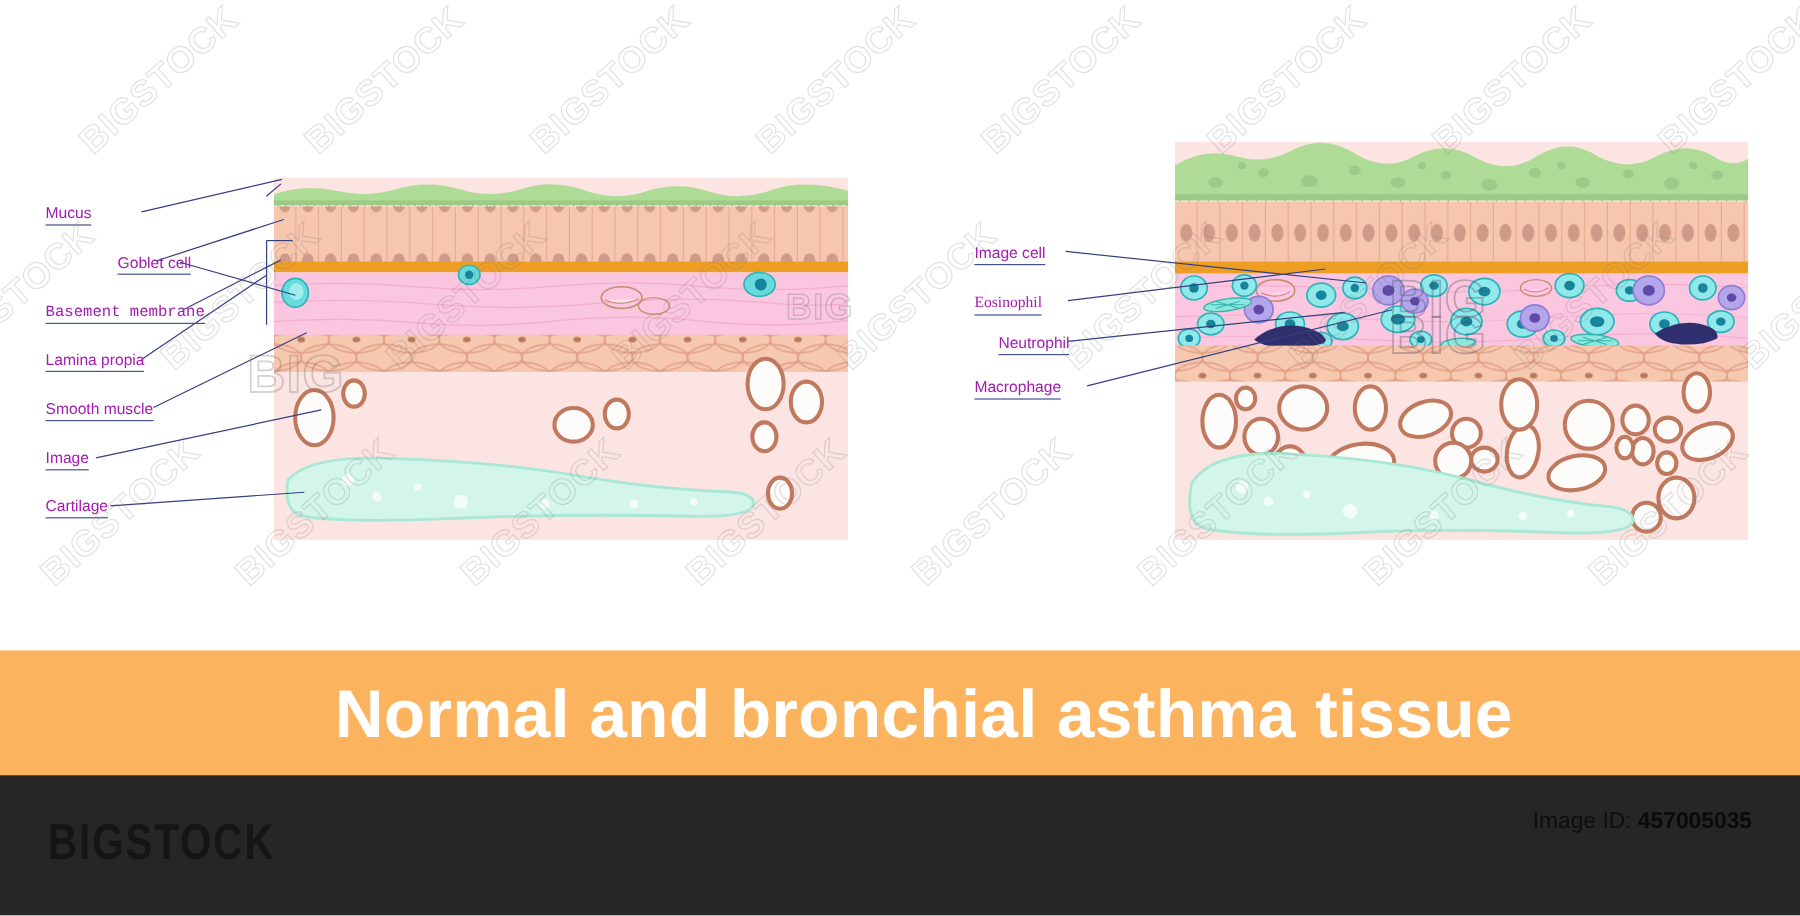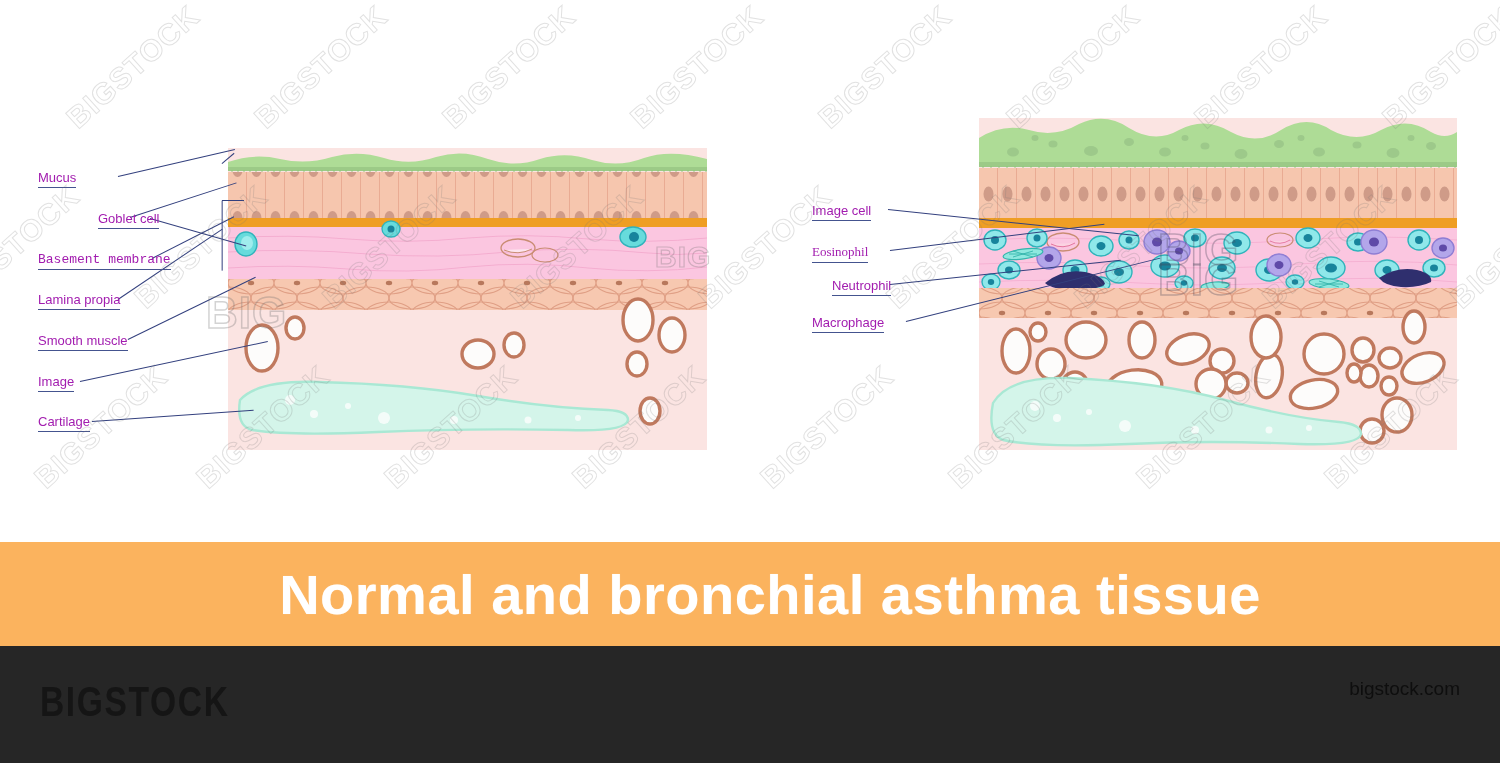--- a/index.html
+++ b/index.html
@@ -576,16 +576,19 @@
     <div class="wm" style="left:1158px;top:255px;font-size:44px;-webkit-text-stroke:1.5px rgba(70,70,90,0.32);transform:none;">BIG</div>
   </div>
 
   <div class="banner">
     <div class="banner-title">Normal and bronchial asthma tissue</div>
   </div>
 
   <div class="footer"></div>
   <div class="logo">BIGSTOCK</div>
   <div class="foot-right">
-    <div class="foot-url">bigstock.com</div>
+    <div class="foot-id">
+      <span>Image ID:</span>
+      <b>457005035</b>
+    </div>
   </div>
 
 </div>
 
 </body></html>

